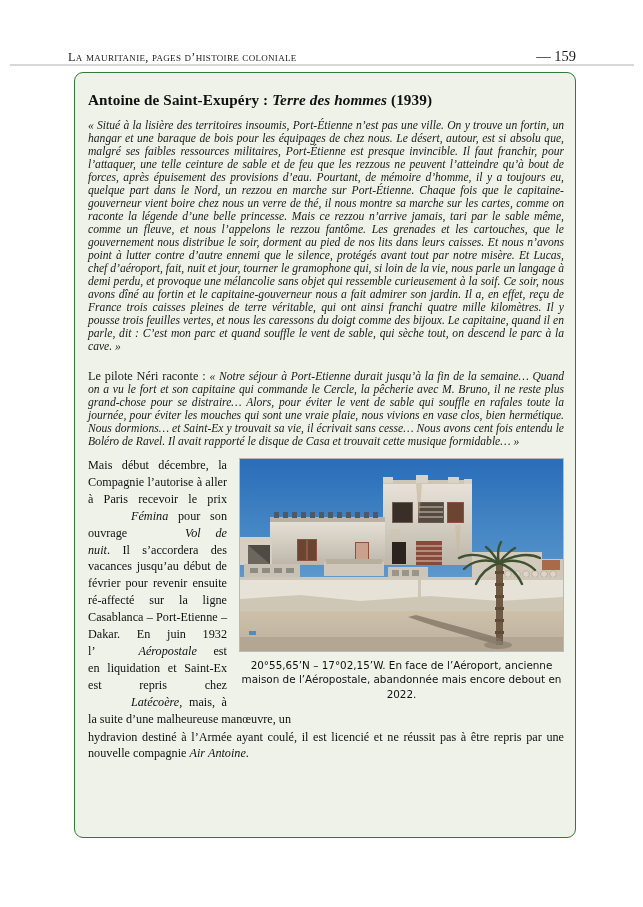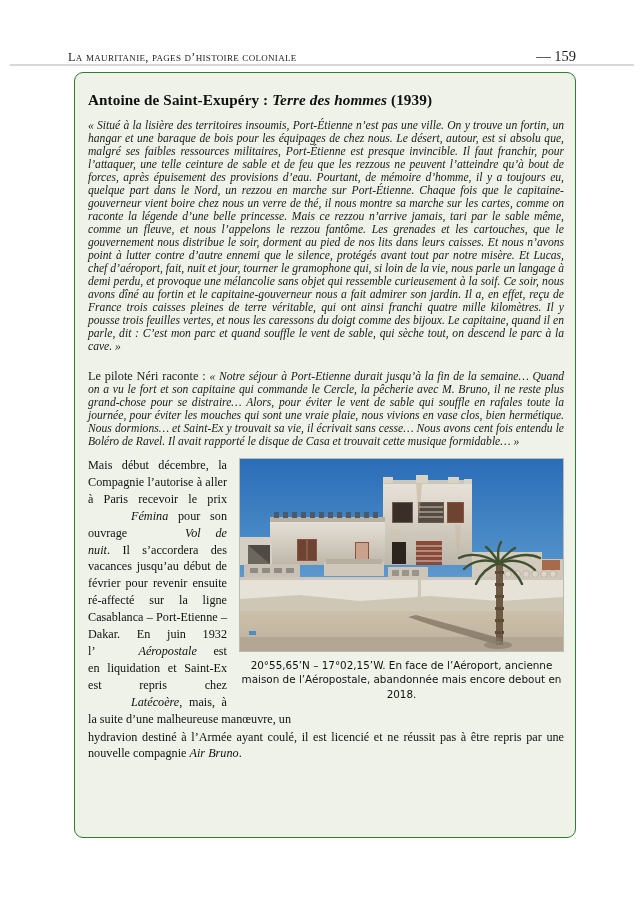--- a/index.html
+++ b/index.html
@@ -307,22 +307,22 @@
               <path d="M259 104 C254 96 250 91 246 88"></path>
               <path d="M259 104 C265 96 270 92 275 89"></path>
             </g>
 
             <path d="M259 186 C230 178 196 168 168 158 L176 156 C205 164 236 172 262 180 Z" fill="#7d7262" opacity="0.75"></path>
             <ellipse cx="258" cy="186" rx="14" ry="4" fill="#8a7f6d" opacity="0.7"></ellipse>
 
             <rect x="9" y="172" width="7" height="4" fill="#4a8ec9"></rect>
           </svg>
         </div>
-        <div class="caption">20°55,65’N – 17°02,15’W. En face de l’Aéroport, ancienne maison de l’Aéropostale, abandonnée mais encore debout en 2018.</div>
+        <div class="caption">20°55,65’N – 17°02,15’W. En face de l’Aéroport, ancienne maison de l’Aéropostale, abandonnée mais encore debout en 2022.</div>
       </div>
 
       <div class="body-col"><span>Mais début décembre, la Compagnie l’autorise à aller à Paris recevoir le prix </span><i>Fémina</i><span> pour son ouvrage </span><i>Vol de nuit</i><span>. Il s’accordera des vacances jusqu’au début de février pour revenir ensuite ré-affecté sur la ligne Casablanca – Port-Etienne – Dakar. En juin 1932 l’</span><i>Aéropostale</i><span> est en liquidation et Saint-Ex est repris chez </span><i>Latécoère</i><span>, mais, à la suite d’une malheureuse manœuvre, un</span></div>
 
-      <div class="tail"><span>hydravion destiné à l’Armée ayant coulé, il est licencié et ne réussit pas à être repris par une nouvelle compagnie </span><i>Air Bruno</i><span>.</span></div>
+      <div class="tail"><span>hydravion destiné à l’Armée ayant coulé, il est licencié et ne réussit pas à être repris par une nouvelle compagnie </span><i>Air Antoine</i><span>.</span></div>
 
     </div>
   </div>
 </div>
 
 </body></html>

